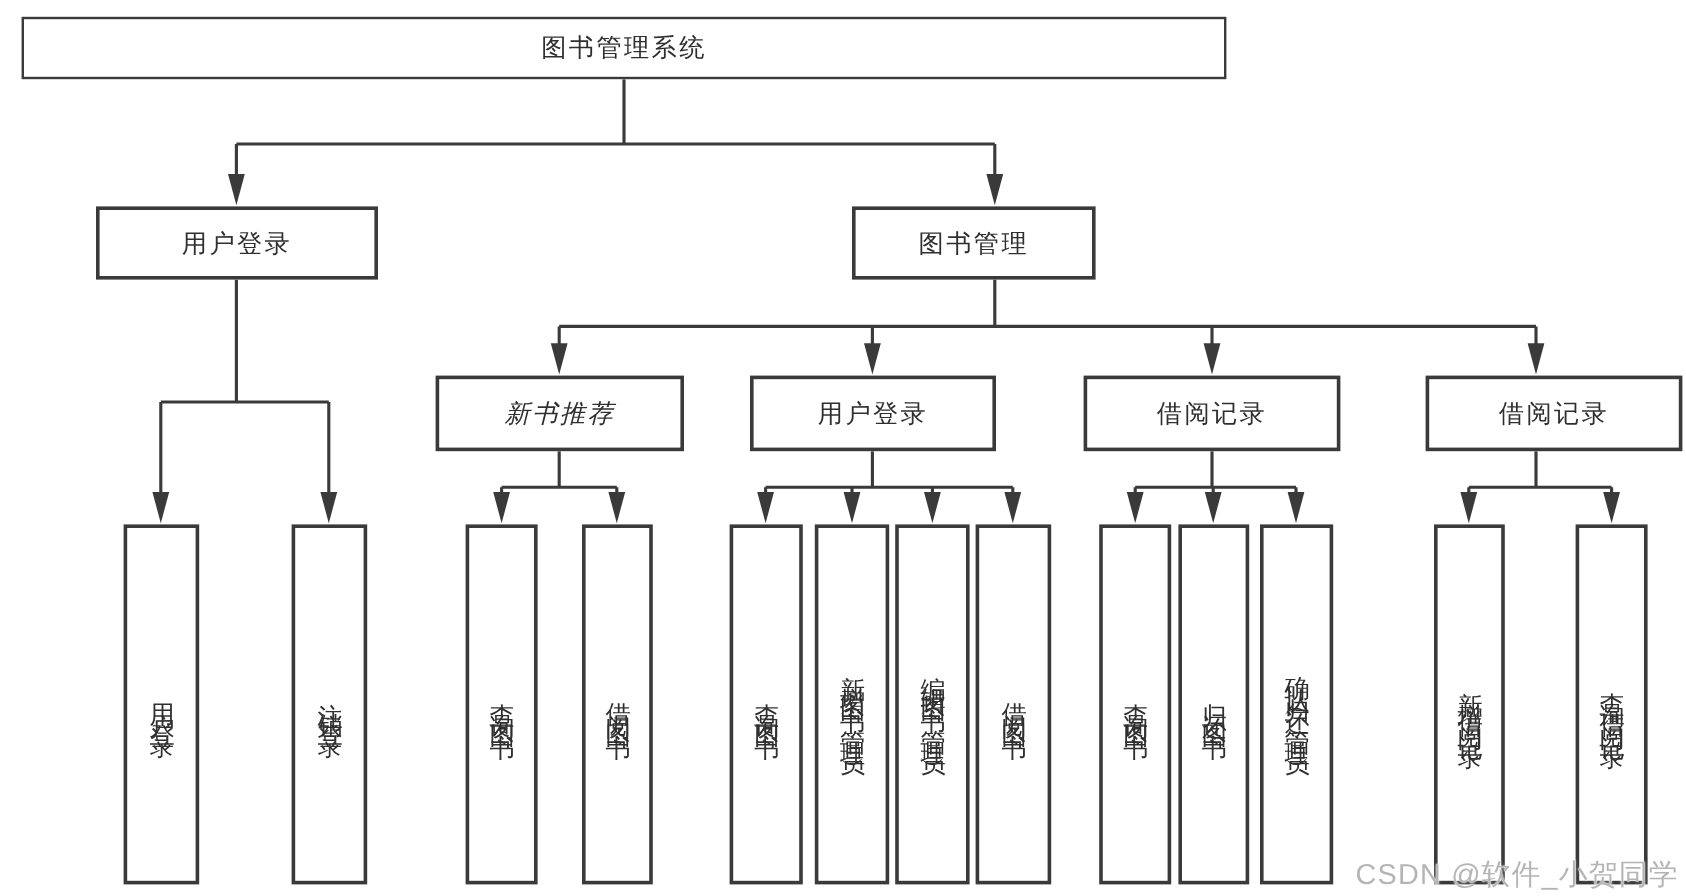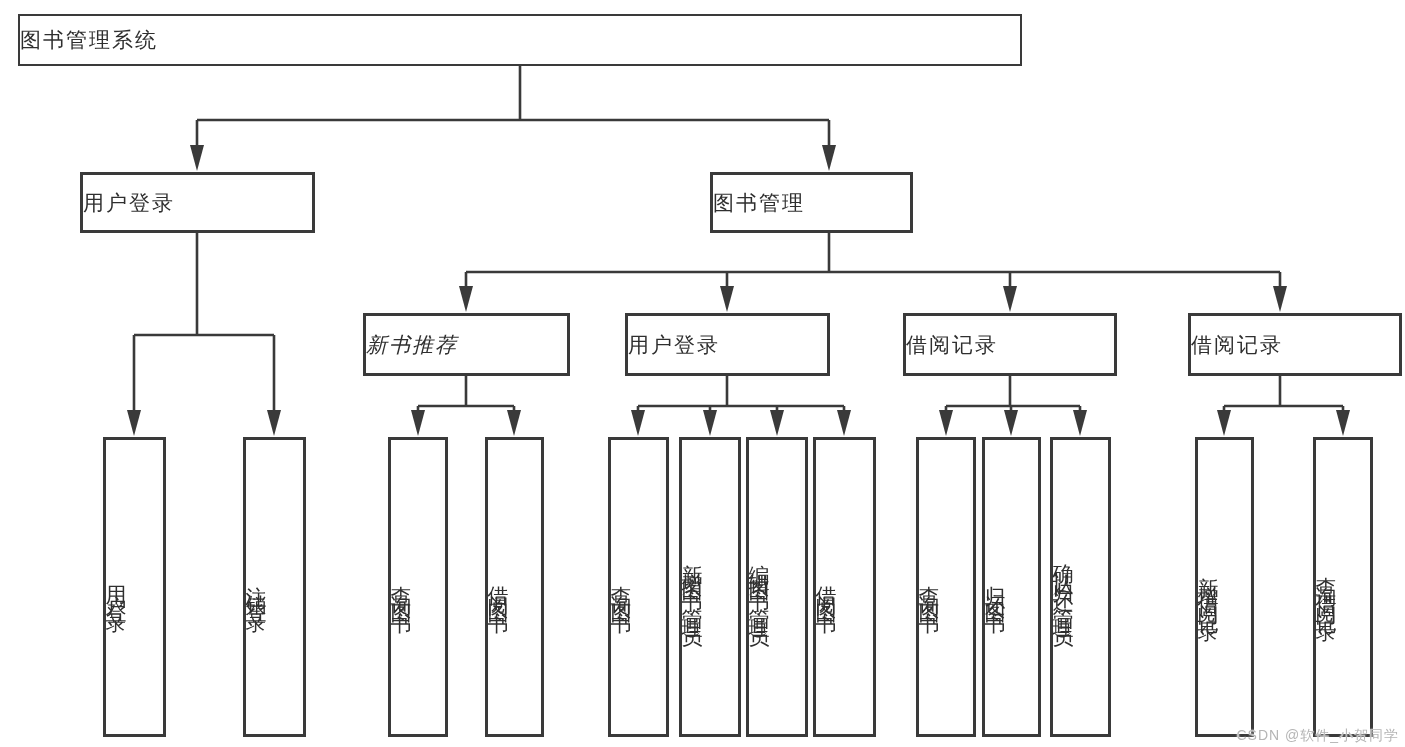--- a/index.html
+++ b/index.html
@@ -14,21 +14,21 @@
   }
   #wires { position: absolute; left: 0; top: 0; }
 
   .box {
     position: absolute;
     box-sizing: border-box;
     background: #ffffff;
     border: 3px solid #3a3a3a;
     display: flex;
     align-items: center;
-    justify-content: flex-start;
+    justify-content: center;
     font-size: 21px;
     letter-spacing: 2px;
     color: #2f2f2f;
     white-space: nowrap;
   }
   .root  { left: 18px;  top: 14px;  width: 1004px; height: 52px; border-width: 2px; }
   .lvl2a { left: 80px;  top: 172px; width: 235px; height: 61px; }
   .lvl2b { left: 710px; top: 172px; width: 203px; height: 61px; }
   .lvl3  { top: 313px; height: 63px; }
   .l3a { left: 363px;  width: 207px; font-style: italic; }
@@ -55,21 +55,21 @@
   .f9  { left: 916px;  width: 60px; }
   .f10 { left: 982px;  width: 59px; }
   .f11 { left: 1050px; width: 61px; }
   .f12 { left: 1195px; width: 59px; }
   .f13 { left: 1313px; width: 60px; }
 
   .watermark {
     position: absolute;
     right: 6px;
     bottom: 2px;
-    font-size: 14px;
+    font-size: 24px;
     color: #b5b5b5;
     text-shadow: 0 0 2px #ffffff, 0 0 1px #ffffff;
     letter-spacing: 1px;
     z-index: 5;
   }
 </style>
 </head>
 <body>
 
 <div id="canvas">

